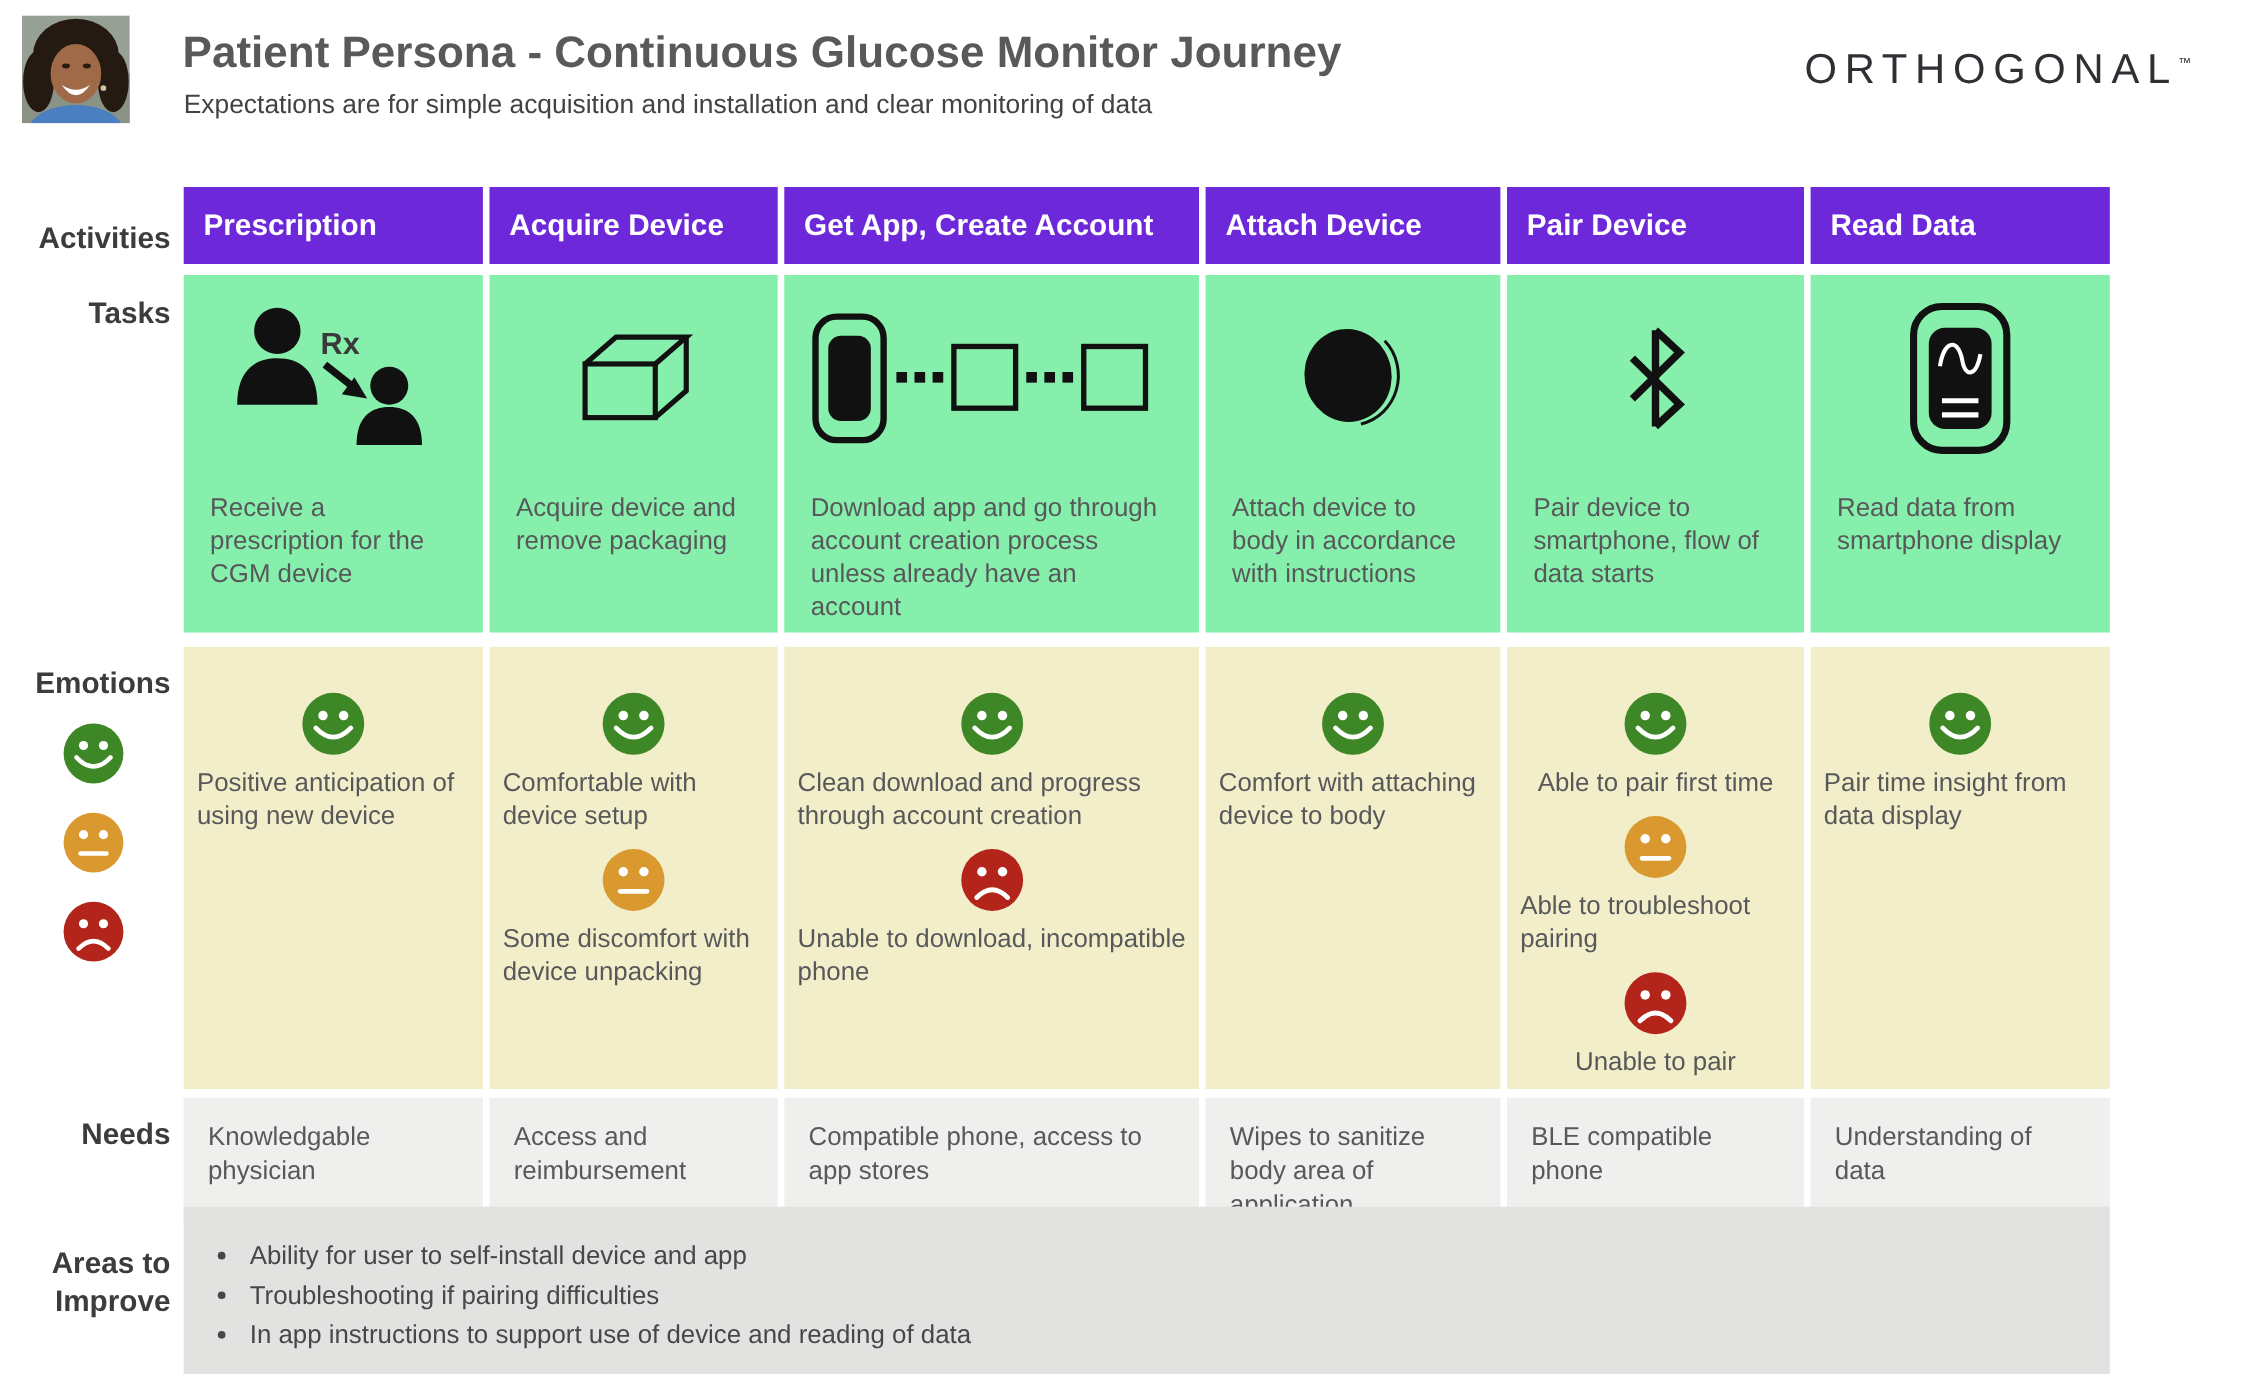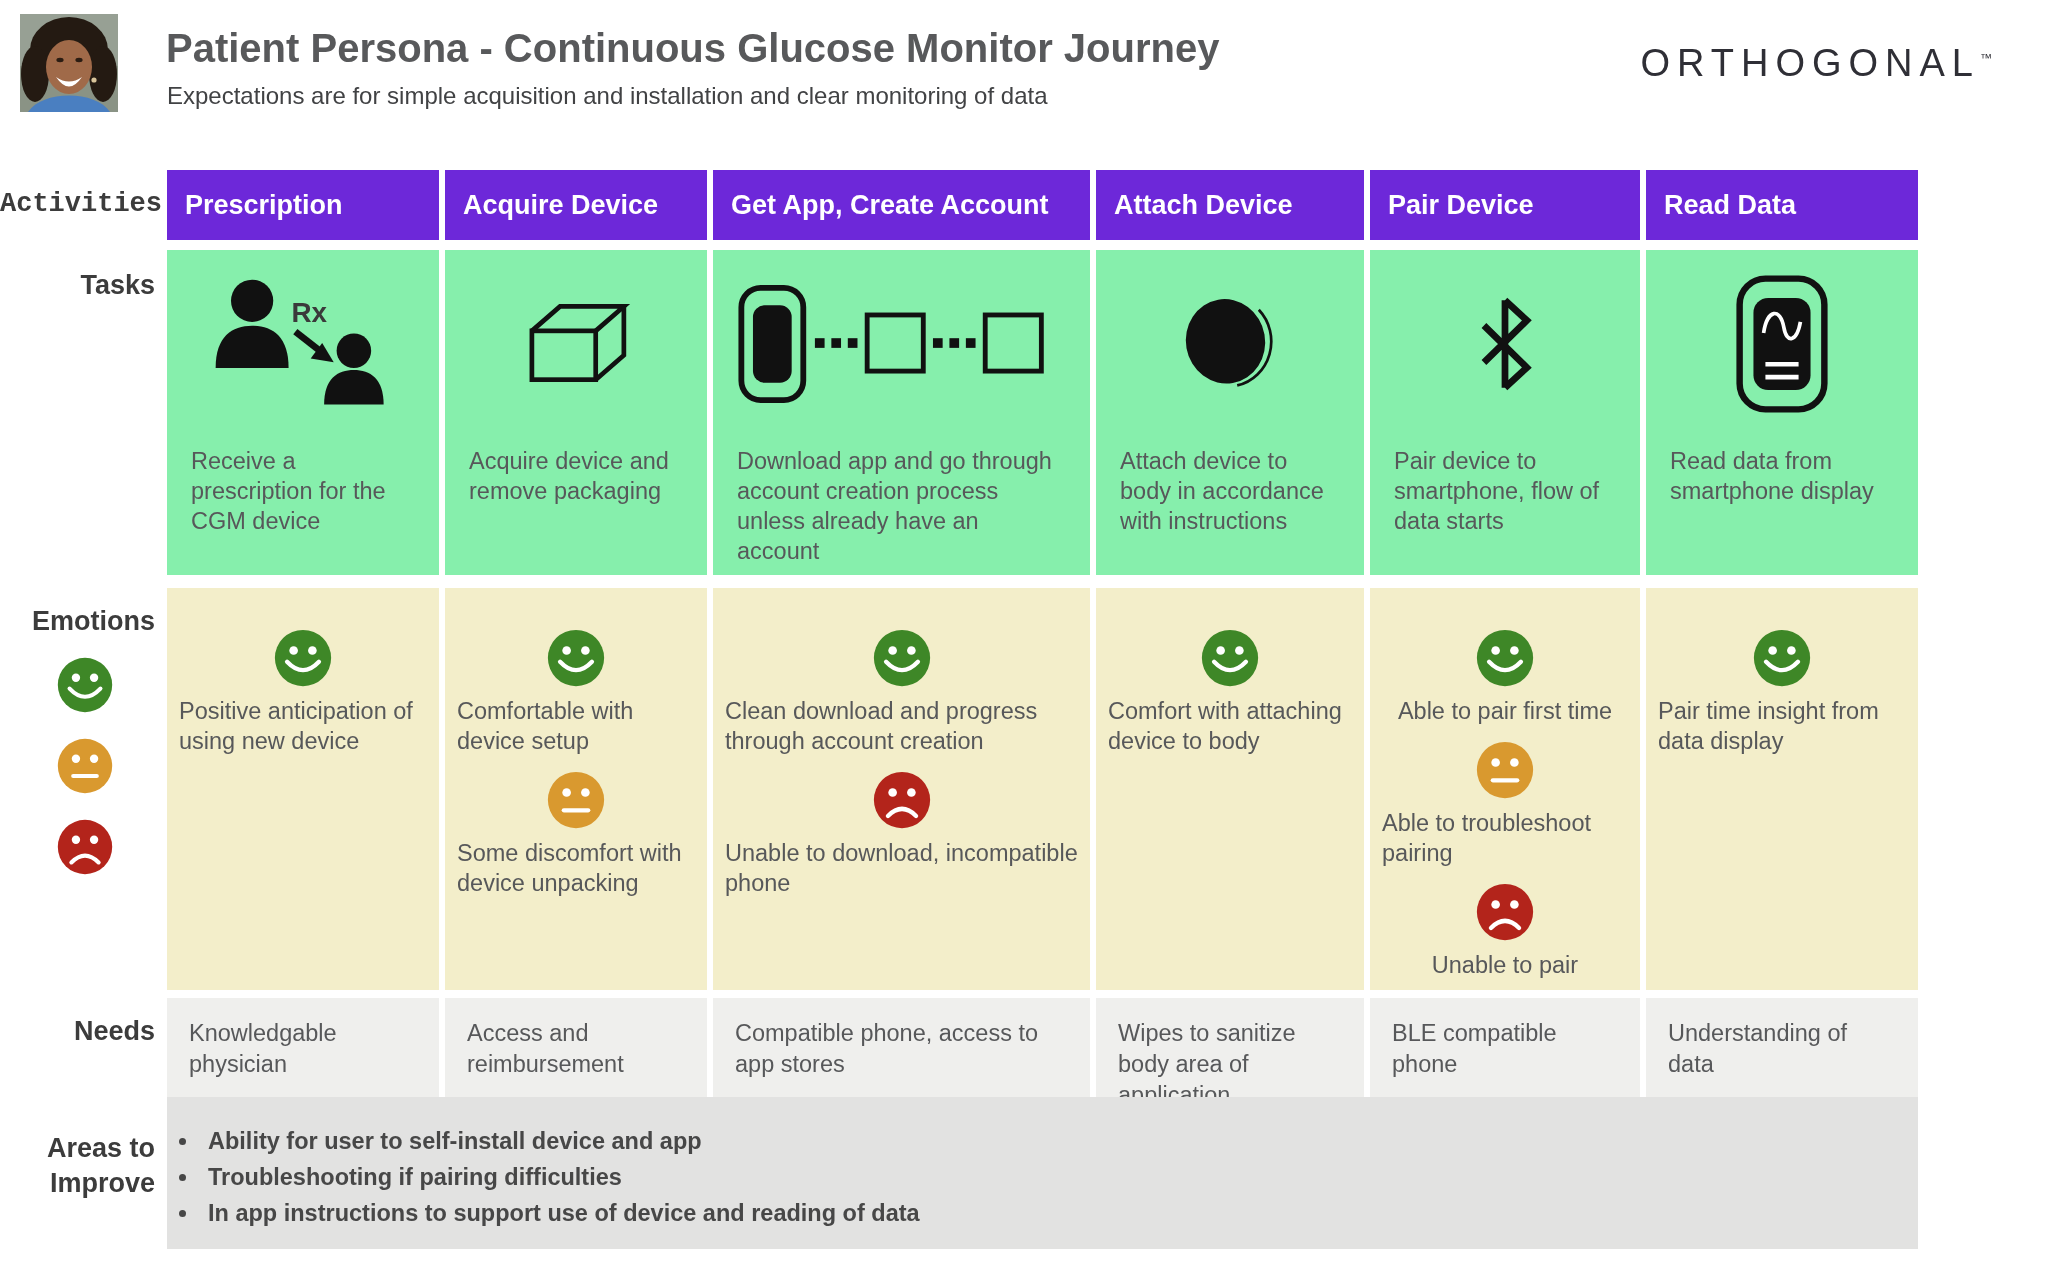--- a/index.html
+++ b/index.html
@@ -9,21 +9,21 @@
   
   .avatar{position:absolute;left:20px;top:14px;width:98px;height:98px;}
   .title{position:absolute;left:166px;top:26px;font-size:40px;font-weight:700;color:#58595b;}
   .subtitle{position:absolute;left:167px;top:82px;font-size:24px;color:#414244;}
   .logo{position:absolute;top:42px;right:56px;font-size:38px;font-weight:100;
         letter-spacing:7px;color:#2f2f36;}
   .logo sup{font-size:12px;letter-spacing:0;}
 
   
   .rail-label{position:absolute;font-weight:700;font-size:27px;color:#3c3c3c;text-align:right;}
-  #lbl-activities{left:0;top:189px;width:155px;font-family:Liberation Mono, monospace;}
+  #lbl-activities{left:0;top:201px;width:155px;}
   #lbl-tasks{left:0;top:270px;width:155px;}
   #lbl-emotions{left:0;top:606px;width:155px;}
   #lbl-needs{left:0;top:1016px;width:155px;}
   #lbl-areas{left:25px;top:1131px;width:130px;line-height:35px;}
   .legend{position:absolute;left:56px;top:656px;display:flex;flex-direction:column;gap:23px;}
 
   
   .grid-row{position:absolute;left:167px;width:1751px;display:grid;
             grid-template-columns:272px 262px 377px 268px 270px 272px;column-gap:6px;}
   #row-activities{top:170px;height:70px;}
@@ -37,21 +37,21 @@
   .task-icon{height:188px;display:flex;align-items:center;justify-content:center;}
   .task-text{padding:8px 24px 0;font-size:23.5px;line-height:30px;color:#57585a;}
   .emotion-cell{background:#f3eeca;display:flex;flex-direction:column;align-items:center;
                 padding-top:40px;gap:14px;}
   .emotion{display:flex;flex-direction:column;align-items:center;}
   .emotion-text{margin-top:8px;font-size:23.5px;line-height:30px;color:#57585a;
                 text-align:left;padding:0 12px;}
   .needs-cell{background:#efefed;padding:20px 22px 0;font-size:23.5px;line-height:31px;color:#57585a;}
 
   .areas-band{position:absolute;left:167px;top:1097px;width:1751px;height:152px;background:#e2e2e1;}
-  .areas-band ul{margin:26px 0 10px 0;padding-left:33px;font-weight:bold;}
+  .areas-band ul{margin:26px 0 10px 0;padding-left:52px;}
   .areas-band li{font-size:23.5px;line-height:36px;color:#474747;padding-left:8px;}
 </style>
 </head>
 <body>
 
 <div class="page">
 
   <svg class="avatar" viewBox="0 0 98 98" aria-hidden="true">
     <rect width="98" height="98" fill="#97a094"></rect>
     <rect y="52" width="98" height="46" fill="#8a9385"></rect>

